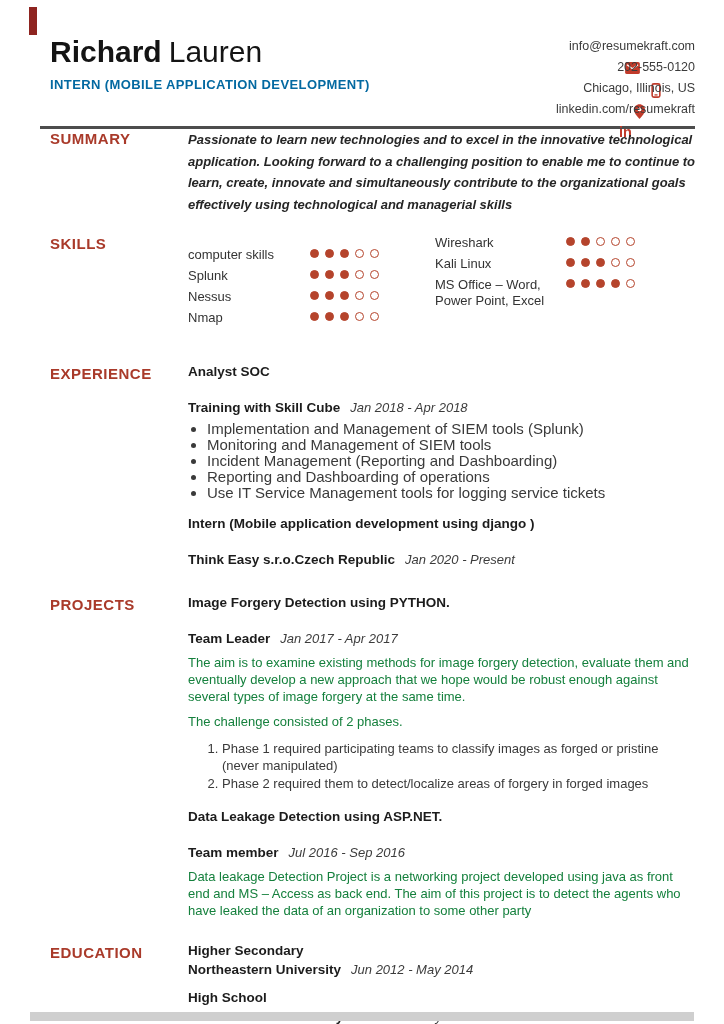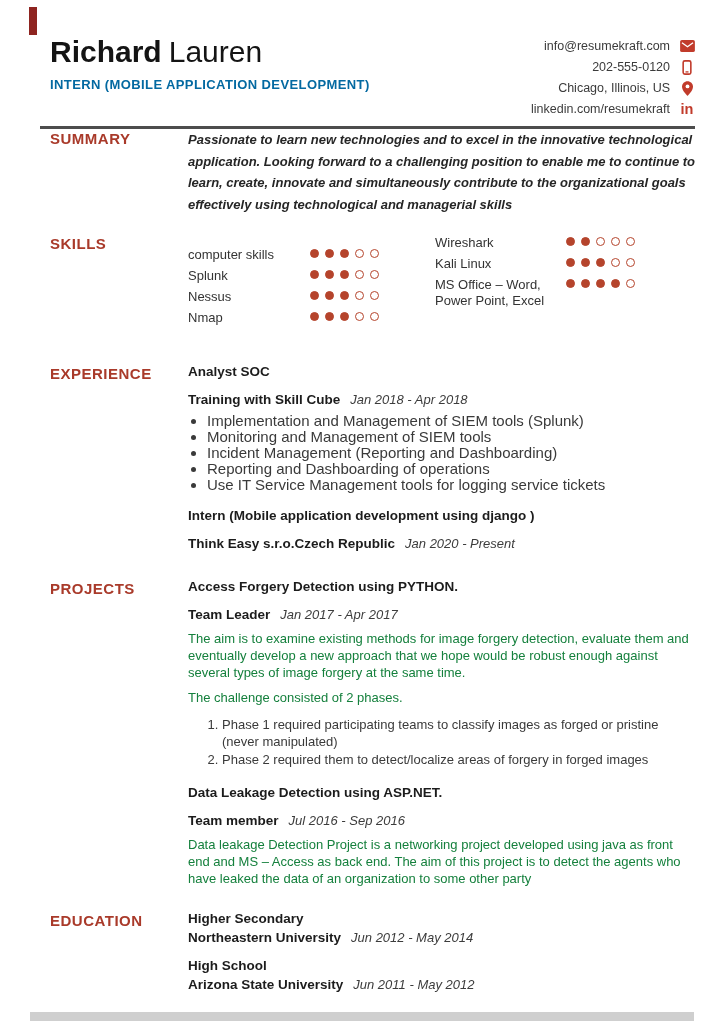--- a/index.html
+++ b/index.html
@@ -8,21 +8,21 @@
   .corner-mark{position:absolute;left:29px;top:7px;width:8px;height:28px;background:#8e2420;}
   .bottom-edge{position:absolute;left:30px;right:30px;bottom:3px;height:9px;background:#cfcfcf;}
 
   header{display:flex;justify-content:space-between;align-items:flex-start;
          padding:36px 29px 0 50px;height:90px;}
   .name{font-size:30px;font-weight:700;color:#141414;line-height:1.05;white-space:nowrap;}
   .name .last{font-weight:400;margin-left:7px;}
   .job-title-sub{margin-top:9px;font-size:13px;font-weight:700;letter-spacing:.4px;color:#0369a1;}
   .contacts{display:flex;flex-direction:column;align-items:flex-end;gap:7px;padding-top:3px;
             font-size:12.5px;color:#3b3b3b;}
-  .contact-line{display:flex;align-items:center;gap:9px;height:14px;}
+  .contact-line{display:flex;align-items:center;gap:9px;height:14px;flex-direction:column;}
   .contact-icon{width:16px;display:flex;justify-content:center;align-items:center;}
   .in-glyph{color:#c13b2b;font-weight:700;font-size:14.5px;line-height:14px;}
 
   .divider{margin-left:40px;margin-right:29px;height:3px;background:#4d4d4d;}
 
   main{padding:0 29px 0 50px;}
   .section{display:flex;}
   .s-label{width:138px;flex-shrink:0;font-size:15px;font-weight:700;letter-spacing:.5px;
            color:#a93a2a;padding-top:1px;}
   .s-content{flex:1;font-size:13px;min-width:0;}
@@ -38,21 +38,21 @@
   .skill-row{display:flex;align-items:flex-start;min-height:21px;}
   .skill-name{font-size:13px;color:#333;line-height:15.5px;padding-top:1px;}
   .left .skill-name{width:122px;flex-shrink:0;}
   .right .skill-name{width:131px;flex-shrink:0;}
   .skill-dots{display:flex;gap:6px;padding-top:3px;}
   .dot{width:9px;height:9px;border-radius:50%;border:1.5px solid #b5442c;box-sizing:border-box;background:#fff;}
   .dot.filled{background:#b5442c;}
 
   .section.experience{margin-top:34px;}
   .entry-title{font-weight:700;font-size:13.5px;color:#1c1c1c;}
-  .meta-line{margin-top:13px;font-size:13.5px;}
+  .meta-line{margin-top:21px;font-size:13.5px;}
   .org{font-weight:700;color:#1c1c1c;}
   .dates{font-style:italic;font-weight:400;color:#3c3c3c;margin-left:10px;font-size:13px;}
   ul.bullets{margin:6px 0 0;padding-left:19px;}
   ul.bullets li{line-height:16px;color:#3a3a3a;font-size:15px;}
   .job + .job{margin-top:15px;}
 
   .section.projects{margin-top:28px;}
   .project p{margin:8px 0 0;line-height:17px;color:#15803d;}
   ol.phases{margin:10px 0 0;padding-left:34px;}
   ol.phases li{line-height:17px;color:#3a3a3a;margin-bottom:1px;}
@@ -228,21 +228,21 @@
             <span class="org">Think Easy s.r.o.Czech Republic</span><span class="dates">Jan 2020 - Present</span>
           </div>
         </div>
       </div>
     </div>
 
     <div class="section projects">
       <div class="s-label">PROJECTS</div>
       <div class="s-content">
         <div class="project">
-          <div class="entry-title">Access Forgery Detection using PYTHON.</div>
+          <div class="entry-title">Image Forgery Detection using PYTHON.</div>
           <div class="meta-line">
             <span class="org">Team Leader</span><span class="dates">Jan 2017 - Apr 2017</span>
           </div>
           <p>The aim is to examine existing methods for image forgery detection, evaluate them and eventually develop a new approach that we hope would be robust enough against several types of image forgery at the same time.</p>
           <p>The challenge consisted of 2 phases.</p>
           <ol class="phases">
             <li>Phase 1 required participating teams to classify images as forged or pristine (never manipulated)</li>
             <li>Phase 2 required them to detect/localize areas of forgery in forged images</li>
           </ol>
         </div>

